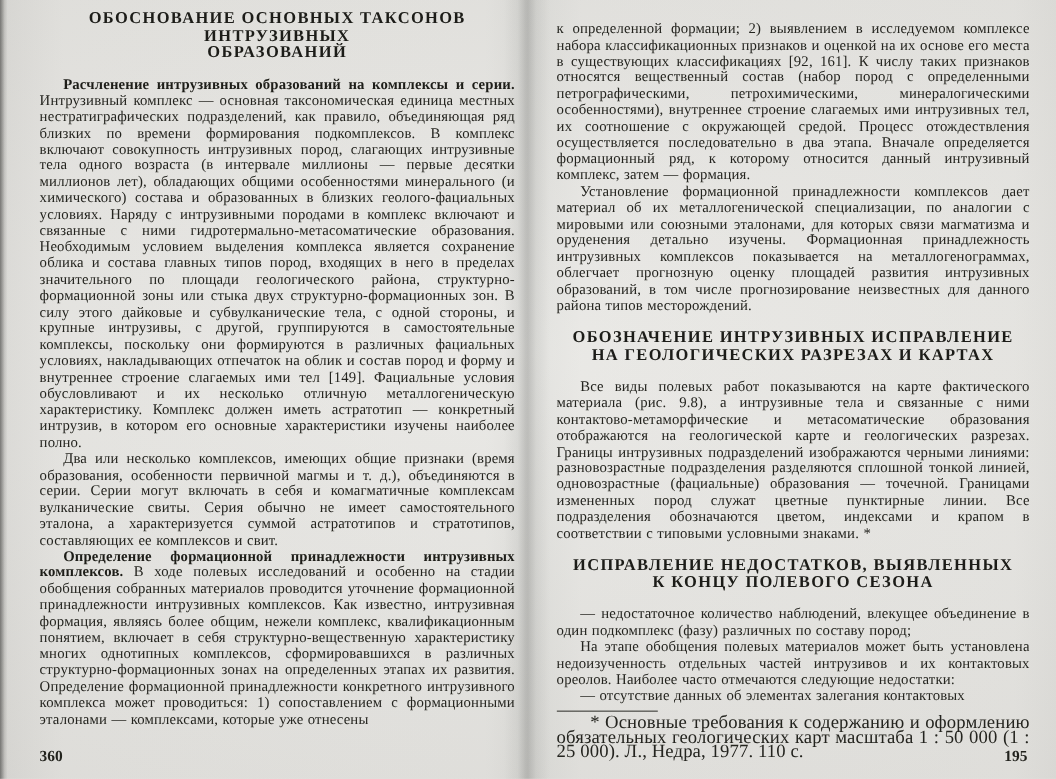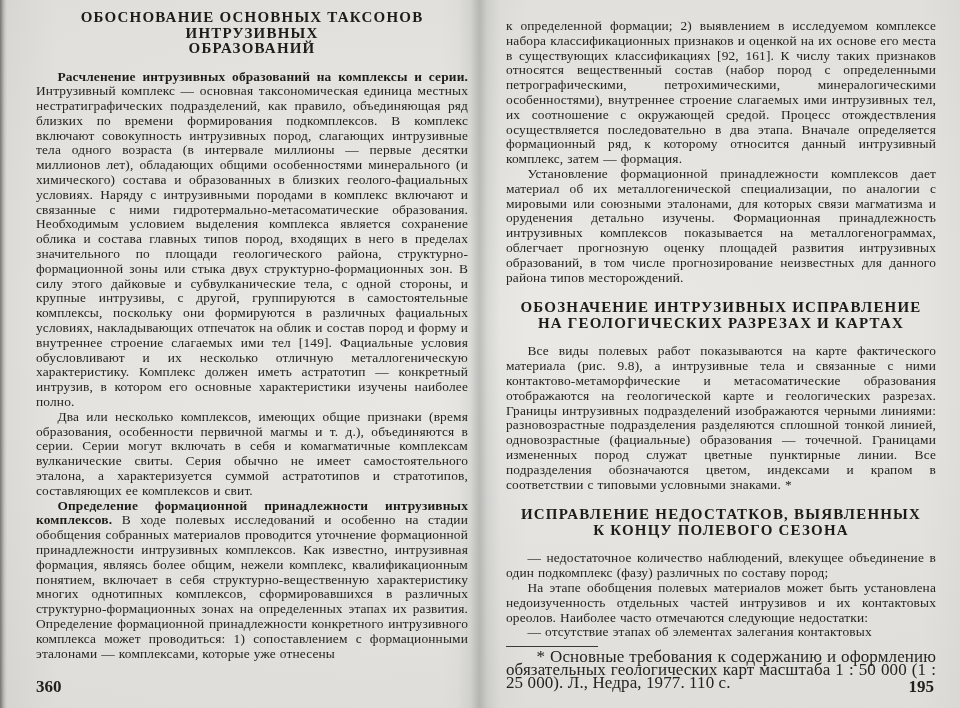--- a/index.html
+++ b/index.html
@@ -90,21 +90,21 @@
     font-size: 17px;
     line-height: 12.8px;
     text-align: justify;
     text-indent: 1.8em;
     letter-spacing: 0.1px;
   }
 
   .pagenum {
     position: absolute;
     bottom: 11px;
-    font-size: 17px;
+    font-size: 14px;
     font-weight: bold;
     color: #22221d;
   }
   .pagenum-left  { left: 0; }
   .pagenum-right { right: 2px; }
 </style>
 </head>
 <body>
 
 <div class="scan">
@@ -136,21 +136,21 @@
 
       <p class="body indent">Все виды полевых работ показываются на карте фактического материала (рис. 9.8), а интрузивные тела и связанные с ними контактово-метаморфические и метасоматические образования отображаются на геологической карте и геологических разрезах. Границы интрузивных подразделений изображаются черными линиями: разновозрастные подразделения разделяются сплошной тонкой линией, одновозрастные (фациальные) образования — точечной. Границами измененных пород служат цветные пунктирные линии. Все подразделения обозначаются цветом, индексами и крапом в соответствии с типовыми условными знаками. *</p>
 
       <h2 class="sect">ИСПРАВЛЕНИЕ НЕДОСТАТКОВ, ВЫЯВЛЕННЫХ
 К КОНЦУ ПОЛЕВОГО СЕЗОНА</h2>
 
       <p class="body indent">— недостаточное количество наблюдений, влекущее объединение в один подкомплекс (фазу) различных по составу пород;</p>
 
       <p class="body indent">На этапе обобщения полевых материалов может быть установлена недоизученность отдельных частей интрузивов и их контактовых ореолов. Наиболее часто отмечаются следующие недостатки:</p>
 
-      <p class="body indent">— отсутствие этапах об элементах залегания контактовых</p>
+      <p class="body indent">— отсутствие данных об элементах залегания контактовых</p>
 
       <div class="footnote-block">
         <hr class="footnote-rule">
         <p class="footnote">* Основные требования к содержанию и оформлению обязательных геологических карт масштаба 1 : 50 000 (1 : 25 000). Л., Недра, 1977. 110 с.</p>
       </div>
     </div>
     <div class="pagenum pagenum-right">195</div>
   </div>
 </div>
 

